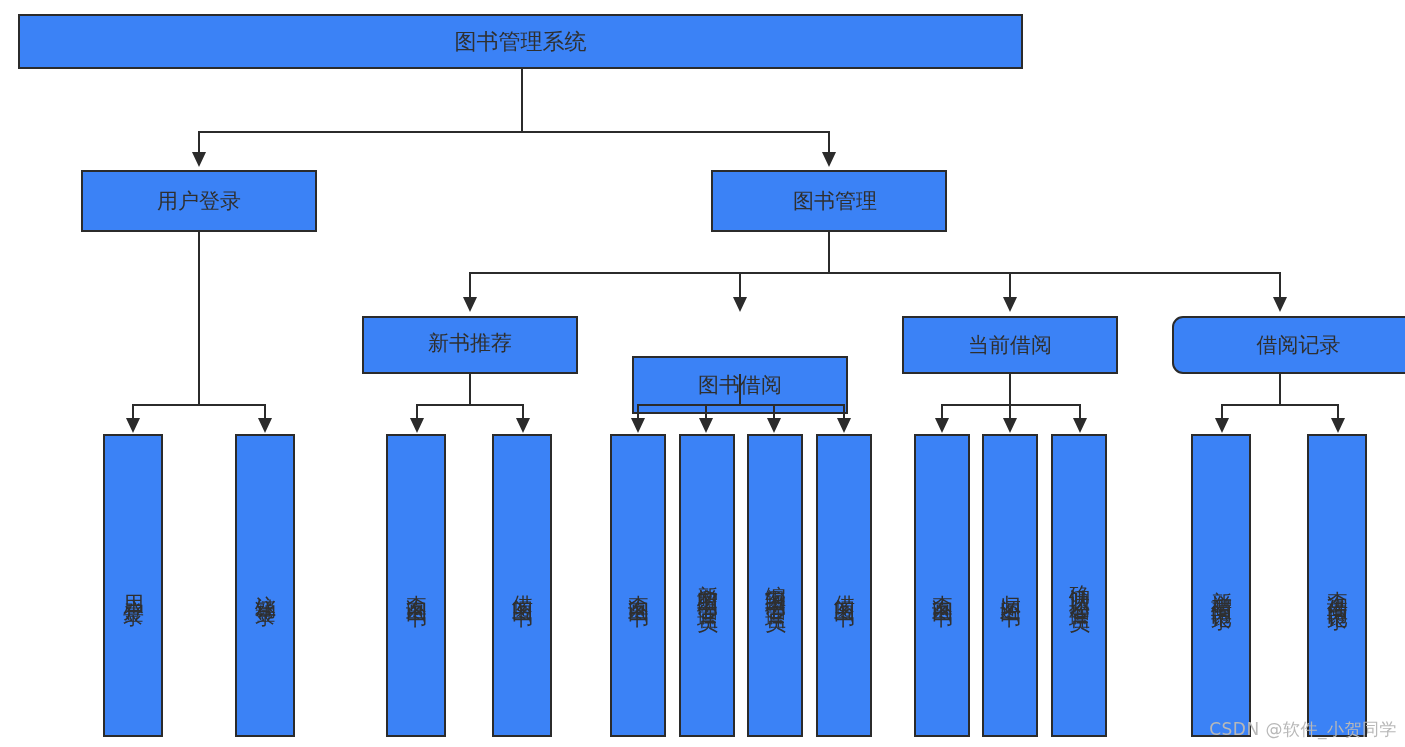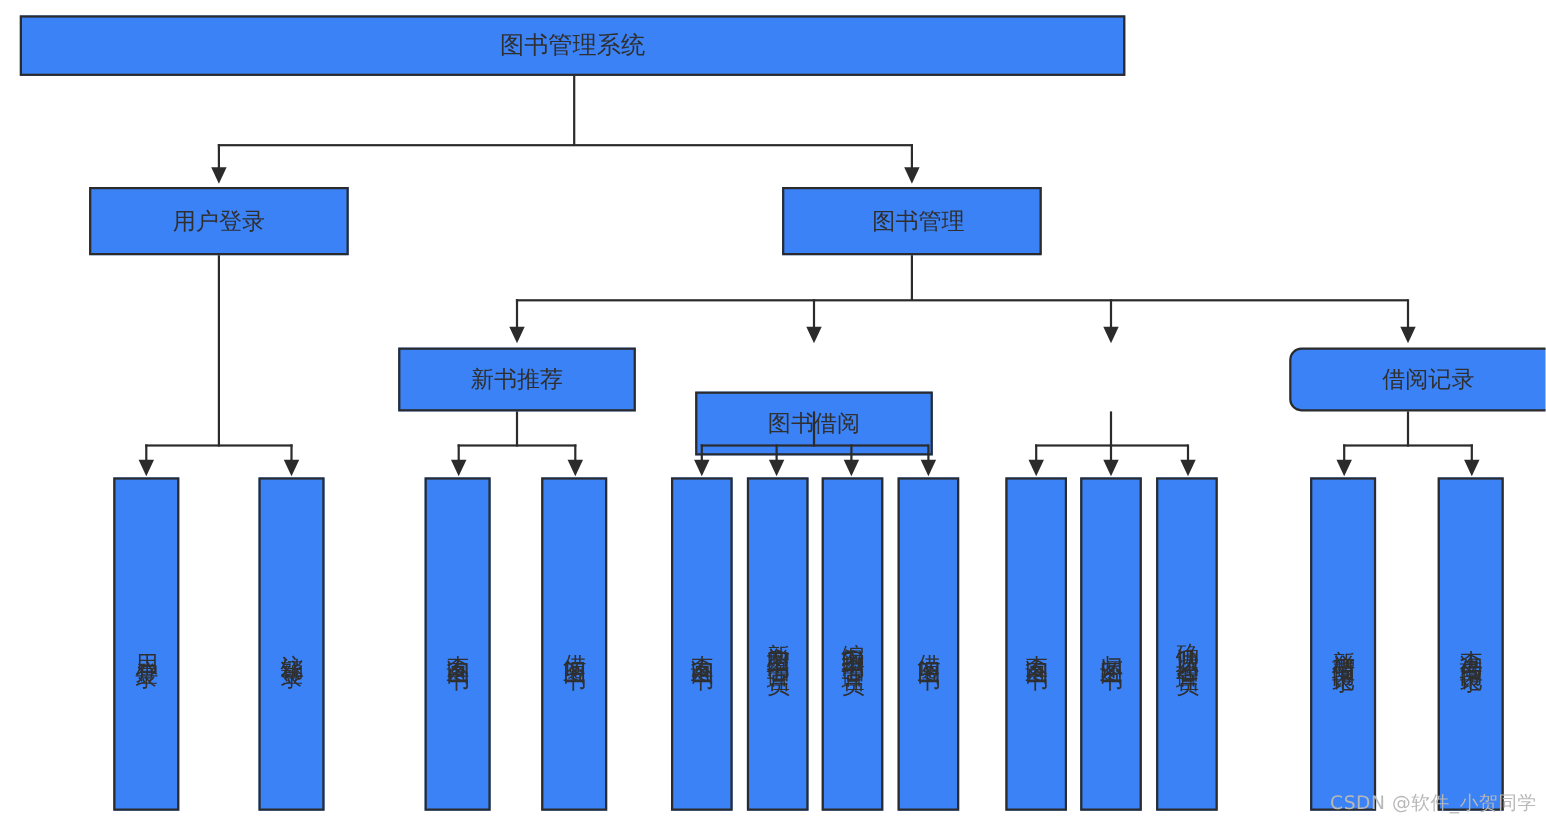--- a/index.html
+++ b/index.html
@@ -113,25 +113,28 @@
 
   <div class="ln v" style="left:739px;top:272px;width:2px;height:27px;"></div>
   <div class="arrow" style="left:733px;top:297px;"></div>
 
   <div class="ln v" style="left:1009px;top:272px;width:2px;height:27px;"></div>
   <div class="arrow" style="left:1003px;top:297px;"></div>
 
   <div class="ln v" style="left:1279px;top:272px;width:2px;height:27px;"></div>
   <div class="arrow" style="left:1273px;top:297px;"></div>
 
-  <div class="node h-node" style="left:362px;top:316px;width:216px;height:58px;">
+  <div class="node h-node" style="left:362px;top:316px;width:216px;height:58px;font-family:Liberation Mono, monospace;">
     <span class="lbl">新书推荐</span>
   </div>
   <div class="node h-node" style="left:632px;top:316px;width:216px;height:58px;margin-top:40px;">
     <span class="lbl">图书借阅</span>
+  </div>
+  <div class="node h-node" style="left:902px;top:316px;width:216px;height:58px;">
+    <span class="lbl">当前借阅</span>
   </div>
   <div class="node h-node" style="left:1172px;top:316px;width:253px;height:58px;border-radius:11px;">
     <span class="lbl">借阅记录</span>
   </div>
 
   <div class="ln v" style="left:469px;top:374px;width:2px;height:32px;"></div>
   <div class="ln h" style="left:416px;top:404px;width:108px;height:2px;"></div>
   <div class="ln v" style="left:416px;top:404px;width:2px;height:16px;"></div>
   <div class="arrow" style="left:410px;top:418px;"></div>
   <div class="ln v" style="left:522px;top:404px;width:2px;height:16px;"></div>

